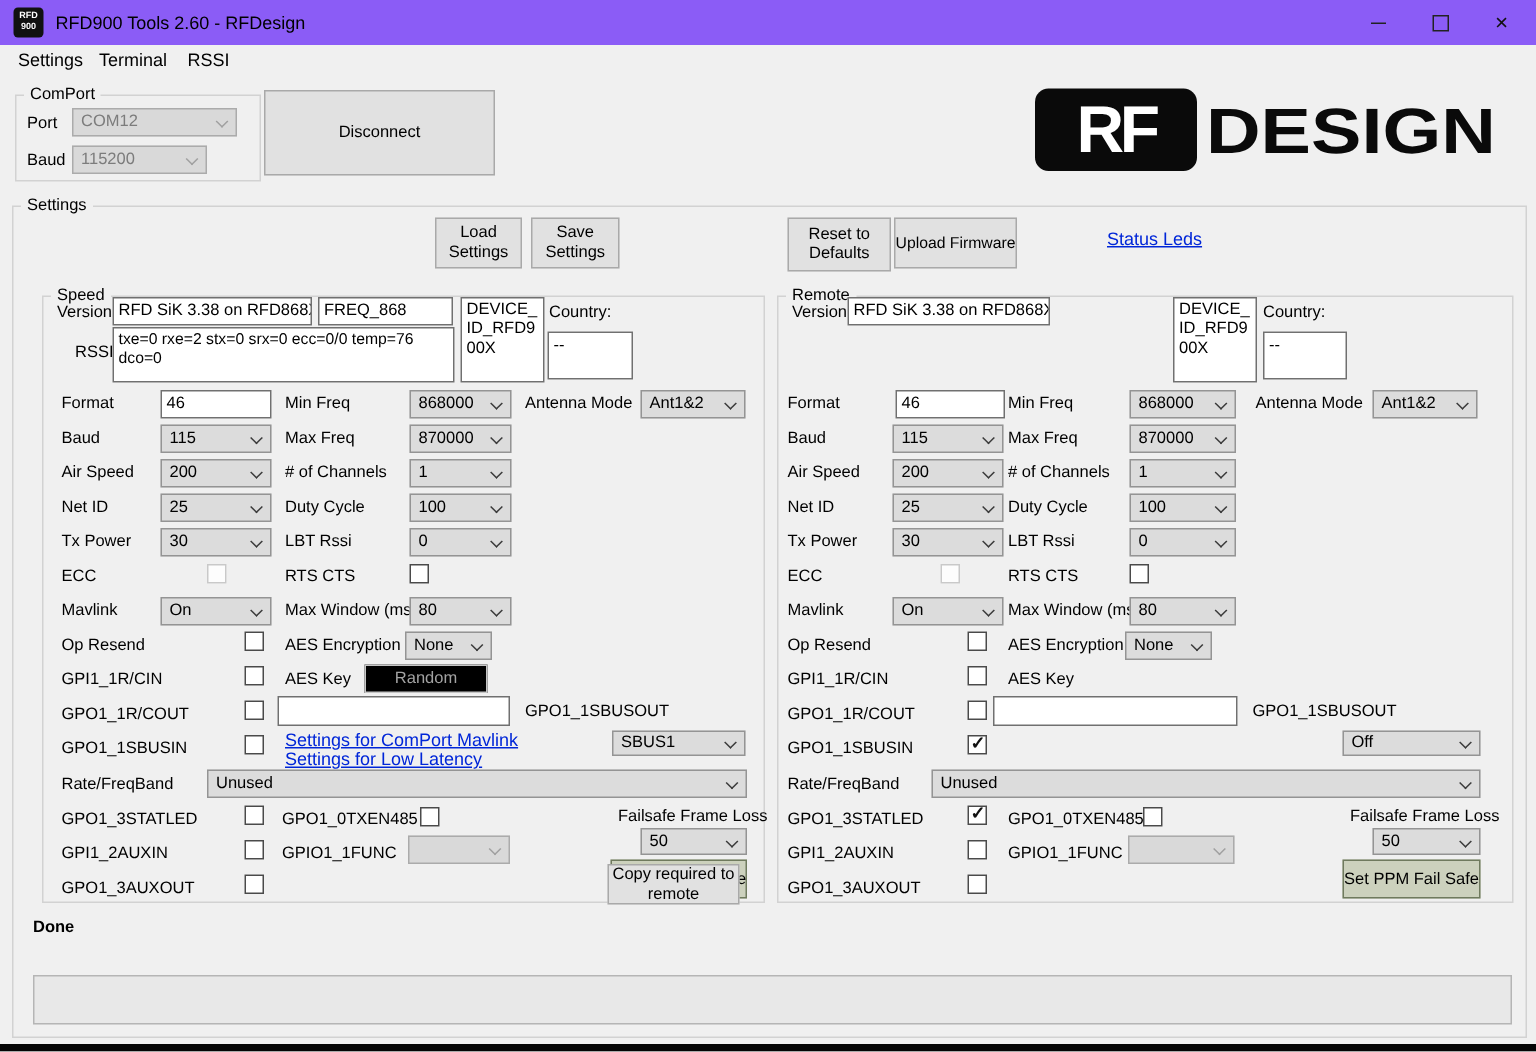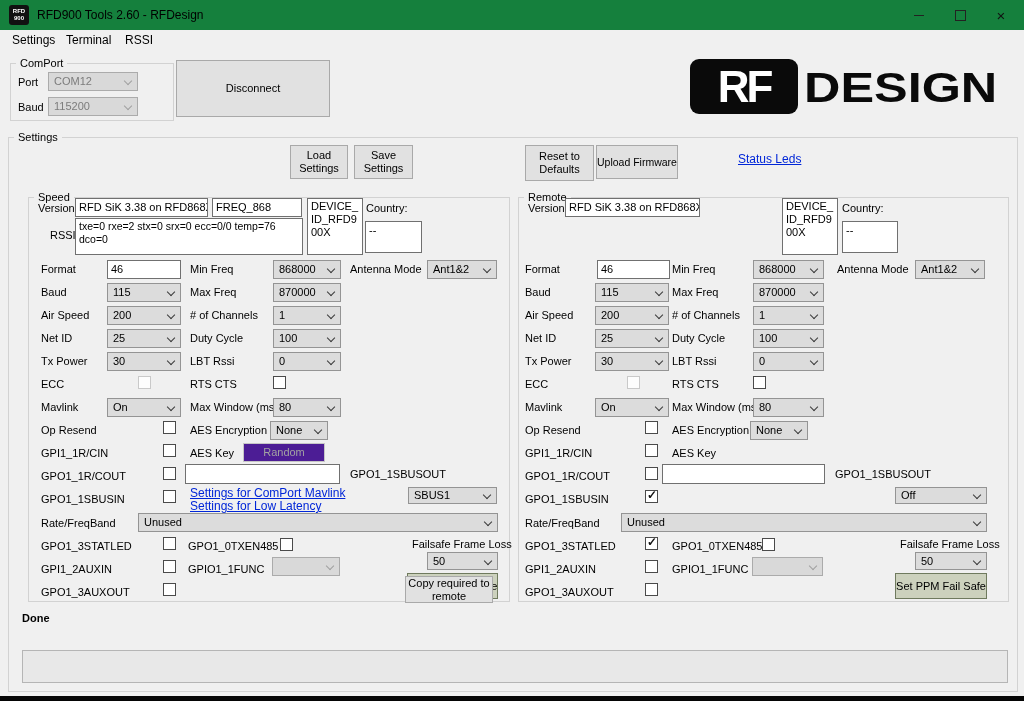--- a/index.html
+++ b/index.html
@@ -1,19 +1,19 @@
 <!DOCTYPE html>
 <html><head>
 <meta charset="utf-8">
 <style>
   html,body{margin:0;padding:0;background:#cfcfcf;}
   #app{position:relative;width:1024px;height:701px;background:#f0f0f0;
        font-family:"Liberation Sans",sans-serif;color:#000;overflow:hidden;
        outline:1px solid #7a7a7a;}
-  .titlebar{position:absolute;left:0;top:0;width:1024px;height:30px;background:#15803d;}
+  .titlebar{position:absolute;left:0;top:0;width:1024px;height:30px;background:#8b5cf6;}
   .app-icon{position:absolute;left:9px;top:5px;width:20px;height:20px;background:#111;
             border-radius:3px;color:#fff;font-size:6px;font-weight:bold;line-height:7px;
             text-align:center;padding-top:3px;box-sizing:border-box;}
   .title-text{position:absolute;left:37px;top:8px;font-size:12px;white-space:nowrap;}
   .win-btn{position:absolute;top:0;width:46px;height:30px;display:flex;align-items:center;
            justify-content:center;}
   .glyph-min{width:10px;height:1px;background:#222;}
   .glyph-max{width:9px;height:9px;border:1px solid #222;}
   .glyph-close{font-size:15px;line-height:15px;color:#111;}
   .menubar{position:absolute;left:0;top:30px;width:1024px;height:22px;background:#f0f0f0;}
@@ -29,21 +29,21 @@
   .combo.disabled{color:#7c7c7c;background:#d9d9d9;border-color:#ababab;}
   .combo.disabled .chev{border-color:#a0a0a0;}
   .tbox{position:absolute;background:#fff;border:1px solid #707070;font-size:11px;
         line-height:15px;padding:1px 3px;box-sizing:border-box;overflow:hidden;white-space:nowrap;}
   .tbox.wrap{white-space:normal;word-break:break-all;line-height:13px;}
   .rssi-box{white-space:normal;font-size:10.5px;line-height:12.5px;}
   .btn{position:absolute;background:#e1e1e1;border:1px solid #a9a9a9;font-size:11px;
        display:flex;align-items:center;justify-content:center;text-align:center;
        box-sizing:border-box;line-height:13px;cursor:default;}
   .btn.nowrap{white-space:nowrap;font-size:10.5px;}
-  .btn.disabled{background:#4c1d95;border-color:#c6c6c6;color:#a2a2a2;}
+  .btn.disabled{background:#000000;border-color:#c6c6c6;color:#a2a2a2;}
   .btn.ppm{background:#ccd1bd;border:1px solid #6f7a5e;font-size:11px;white-space:nowrap;}
   .cb{position:absolute;width:13px;height:13px;background:#fff;border:1px solid #4a4a4a;
       box-sizing:border-box;}
   .cb.checked::after{content:"\2713";position:absolute;left:1px;top:-3px;font-size:12px;
       font-weight:bold;color:#111;}
   .cb.disabled{border-color:#c9c9c9;background:#fdfdfd;}
   .link{position:absolute;font-size:12px;color:#0026d8;text-decoration:underline;
         white-space:nowrap;cursor:pointer;}
   .logo-rf{position:absolute;left:690px;top:59px;width:108px;height:55px;background:#0a0a0a;
            border-radius:9px;color:#fff;font-size:44px;font-weight:bold;letter-spacing:-3px;
@@ -79,21 +79,21 @@
 
   <div class="menubar">
     <div class="menu-item" style="left:12px;">Settings</div>
     <div class="menu-item" style="left:66px;">Terminal</div>
     <div class="menu-item" style="left:125px;">RSSI</div>
   </div>
 
   <div class="grp" style="left:10px;top:63px;width:162px;height:56px;"></div>
   <div class="grp-label" style="left:16px;top:57px;">ComPort</div>
   <div class="lbl" style="left:18px;top:76px;">Port</div>
-  <div class="combo disabled" style="left:48px;top:72px;width:90px;">
+  <div class="combo disabled" style="left:48px;top:72px;width:110px;">
     <span>COM12</span><span class="chev"></span>
   </div>
   <div class="lbl" style="left:18px;top:101px;">Baud</div>
   <div class="combo disabled" style="left:48px;top:97px;width:90px;">
     <span>115200</span><span class="chev"></span>
   </div>
 
   <div class="btn" style="left:176px;top:60px;width:154px;height:57px;">Disconnect</div>
 
   <div class="logo-rf">RF</div>

